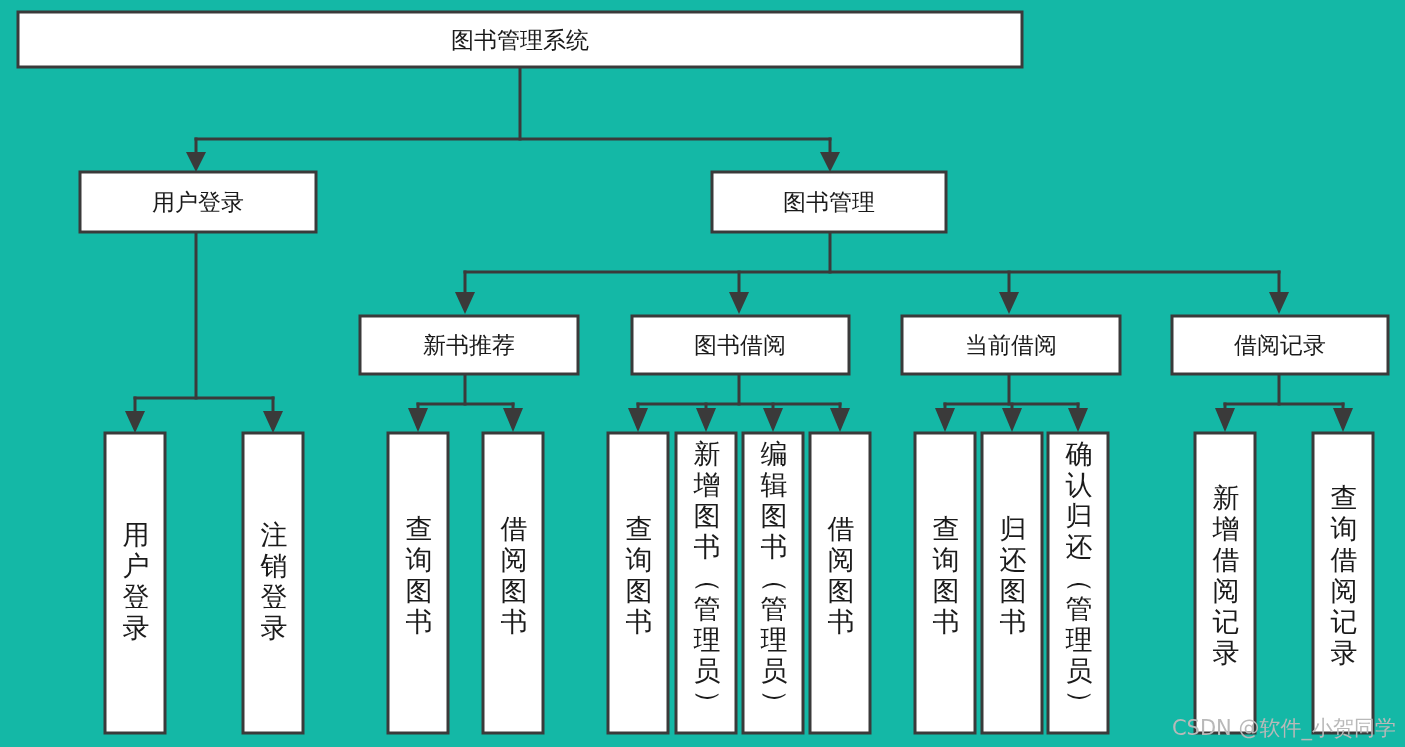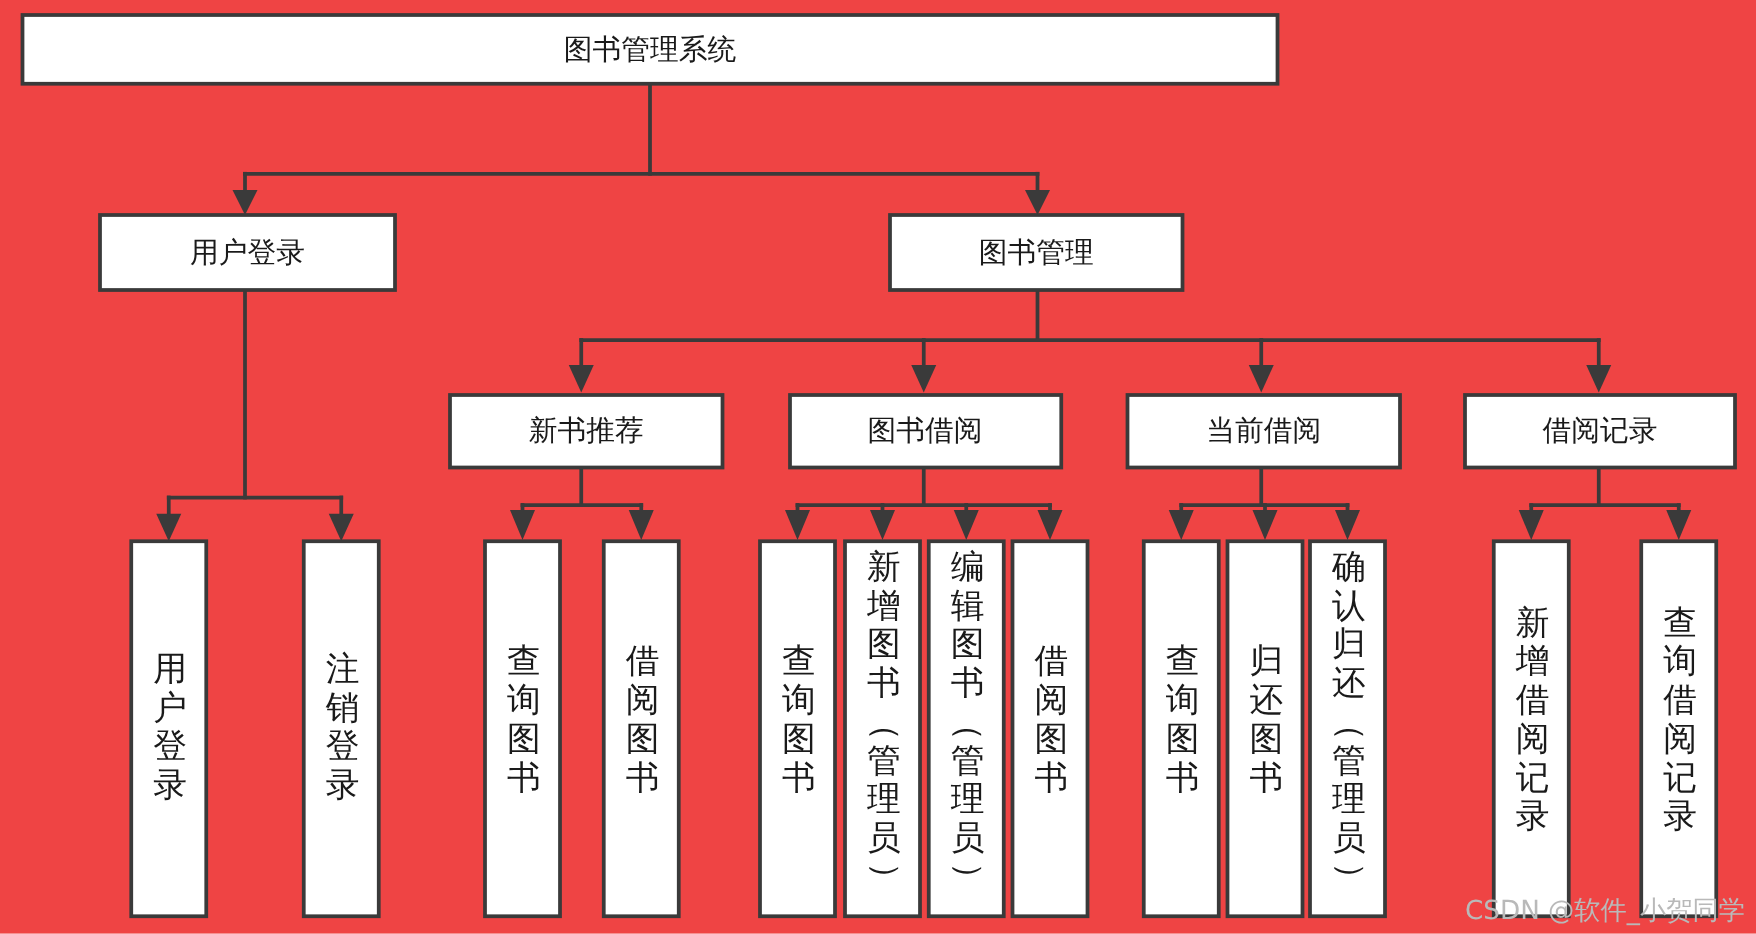--- a/index.html
+++ b/index.html
@@ -8,21 +8,21 @@
     padding: 0;
     background: #ffffff;
   }
   body {
     font-family: "DejaVu Sans", "Liberation Sans", sans-serif;
   }
   #diagram-root {
     position: relative;
     width: 1405px;
     height: 747px;
-    background: #ef4444;
+    background: #14b8a6;
     overflow: hidden;
   }
   svg.diagram-canvas {
     position: absolute;
     left: 0;
     top: 0;
     width: 1405px;
     height: 747px;
     display: block;
   }

